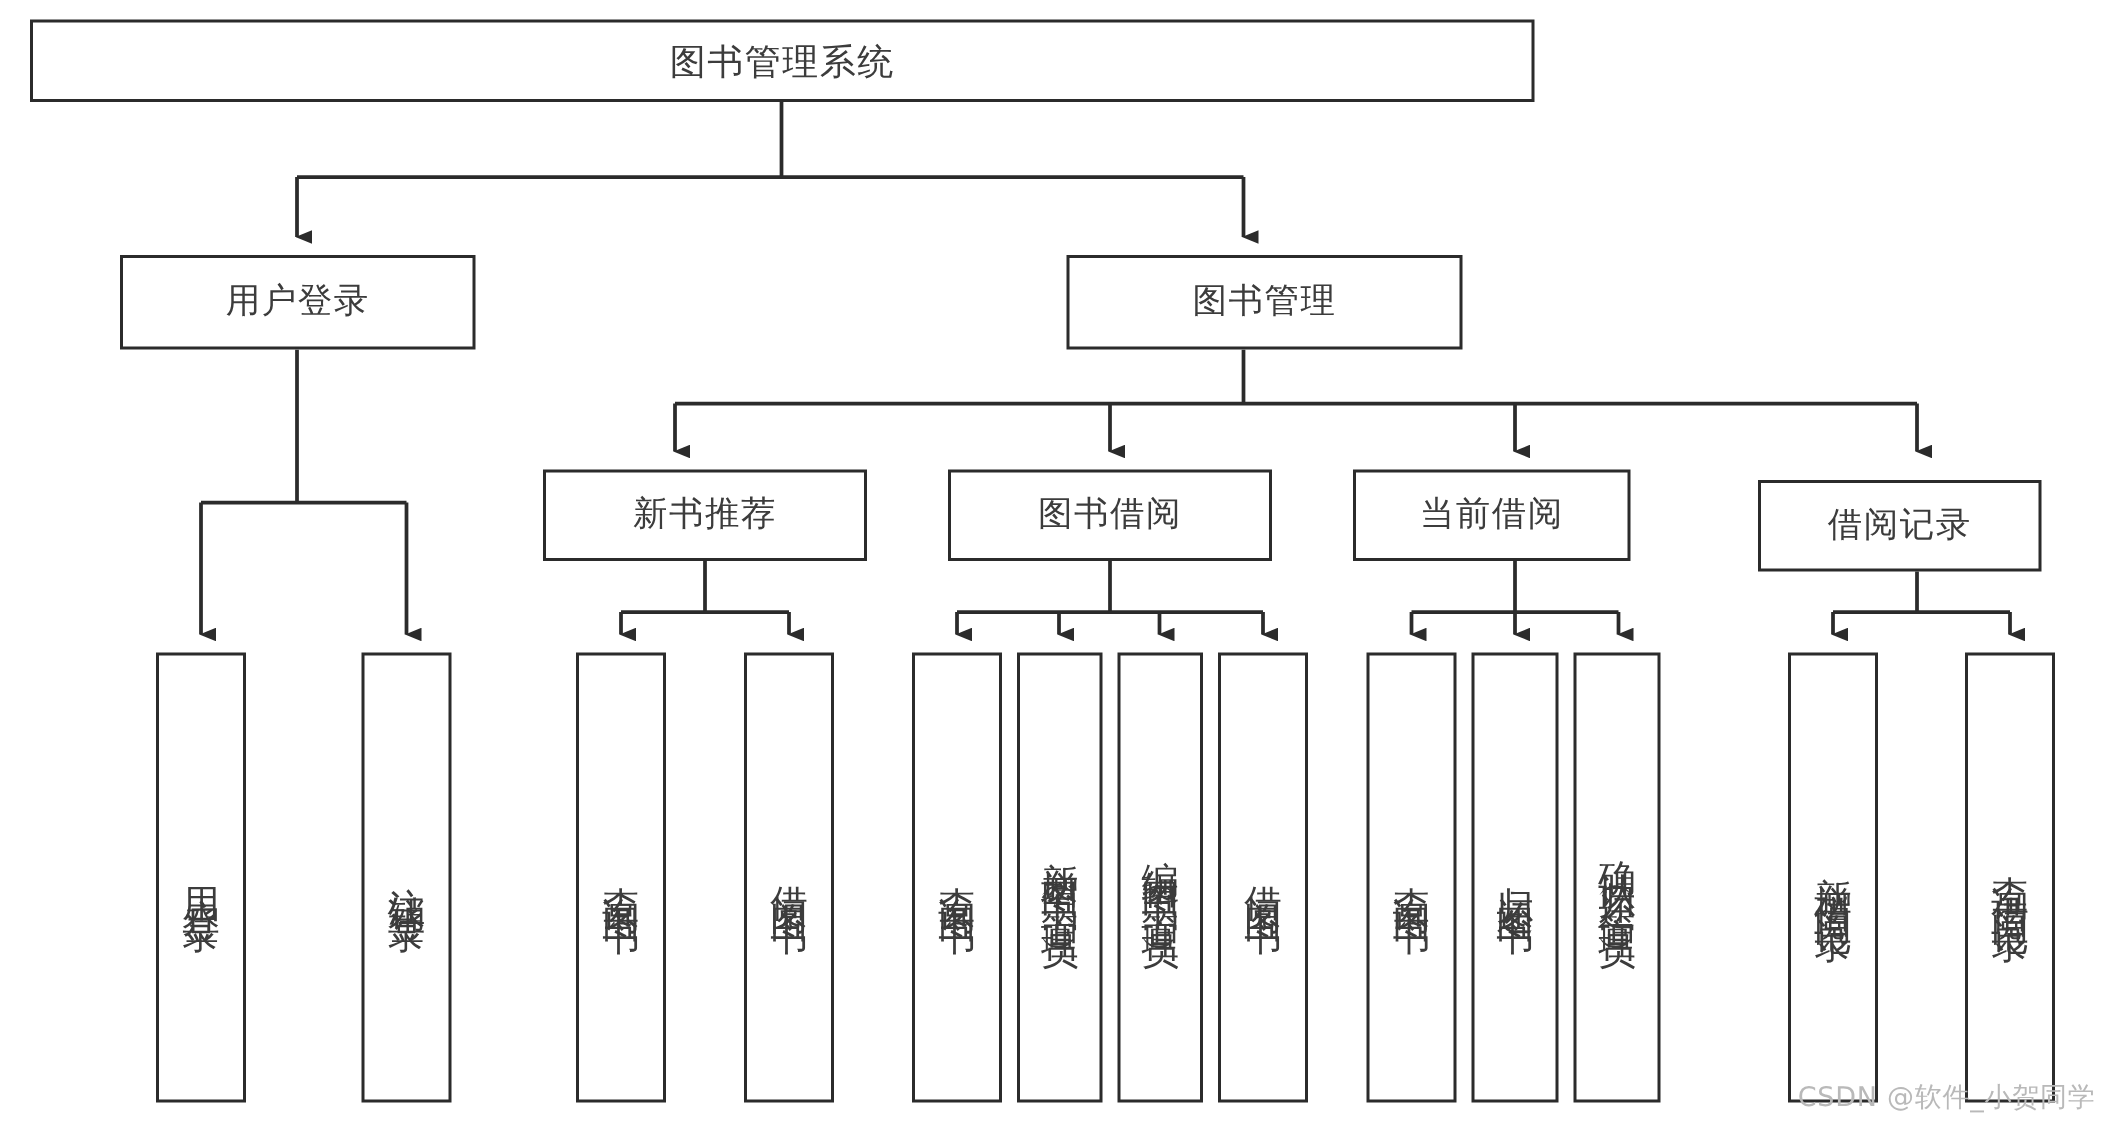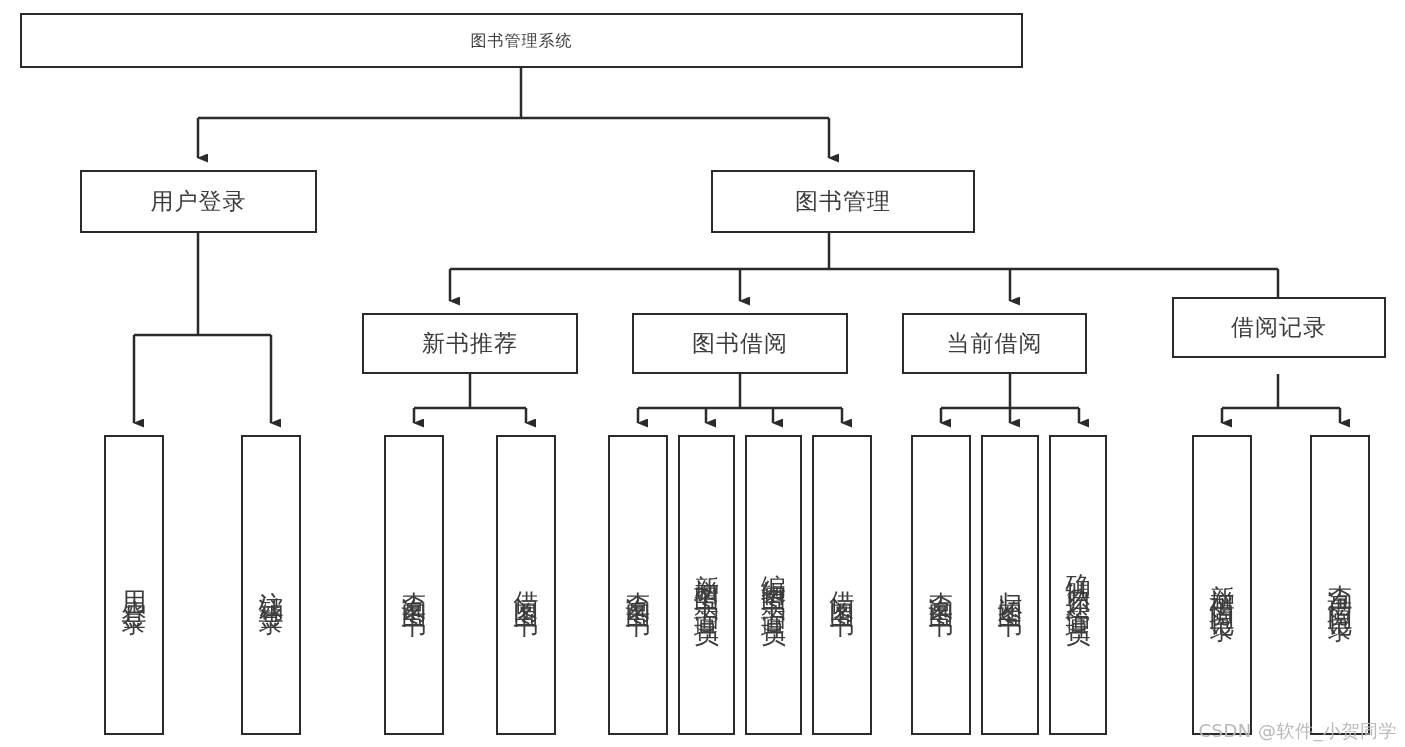--- a/index.html
+++ b/index.html
@@ -23,21 +23,21 @@
     justify-content:center;
   }
   .node .label{
     color:#3c3c3c;
     font-size:23px;
     letter-spacing:1px;
     line-height:1.25;
     white-space:nowrap;
     user-select:none;
   }
-  .node.root .label{font-size:16px;}
+  .node.root .label{font-size:24px;}
   .node.leaf{
     align-items:center;
     justify-content:center;
   }
   .node.leaf .label{
     writing-mode:vertical-rl;
     text-orientation:upright;
     font-size:25px;
     letter-spacing:7px;
     line-height:1;
@@ -123,21 +123,21 @@
 
   <div class="node" style="left:362px;top:313px;width:216px;height:61px;">
     <span class="label">新书推荐</span>
   </div>
   <div class="node" style="left:632px;top:313px;width:216px;height:61px;">
     <span class="label">图书借阅</span>
   </div>
   <div class="node" style="left:902px;top:313px;width:185px;height:61px;">
     <span class="label">当前借阅</span>
   </div>
-  <div class="node" style="left:1172px;top:297px;width:214px;height:61px;">
+  <div class="node" style="left:1172px;top:320px;width:189px;height:61px;">
     <span class="label">借阅记录</span>
   </div>
 
   <div class="node leaf" style="left:104px;top:435px;width:60px;height:300px;">
     <span class="label">用户登录</span>
   </div>
   <div class="node leaf" style="left:241px;top:435px;width:60px;height:300px;">
     <span class="label">注销登录</span>
   </div>
 

